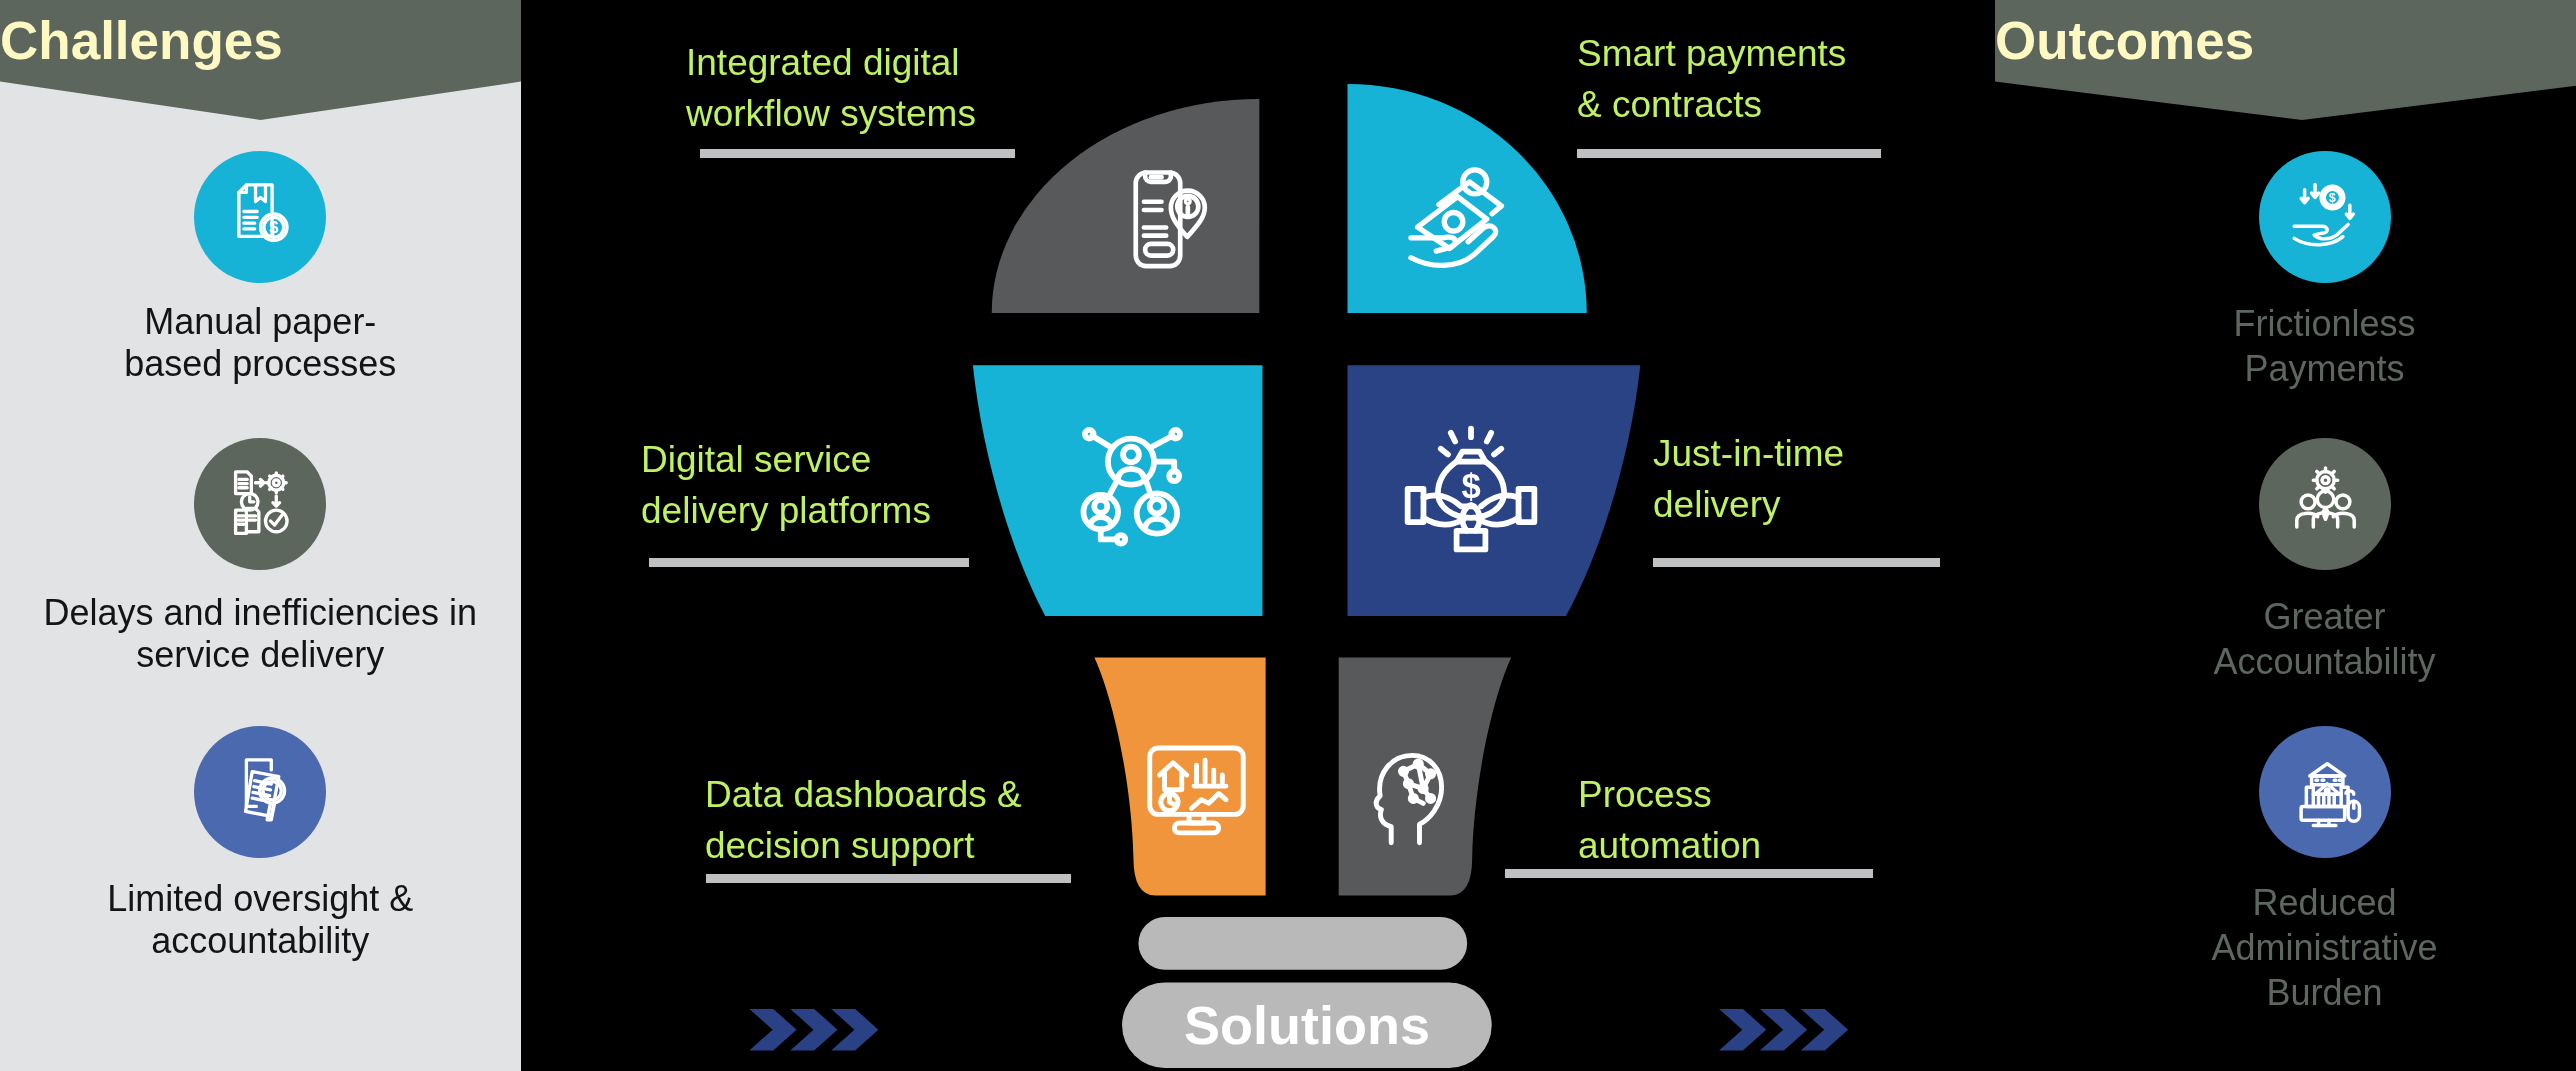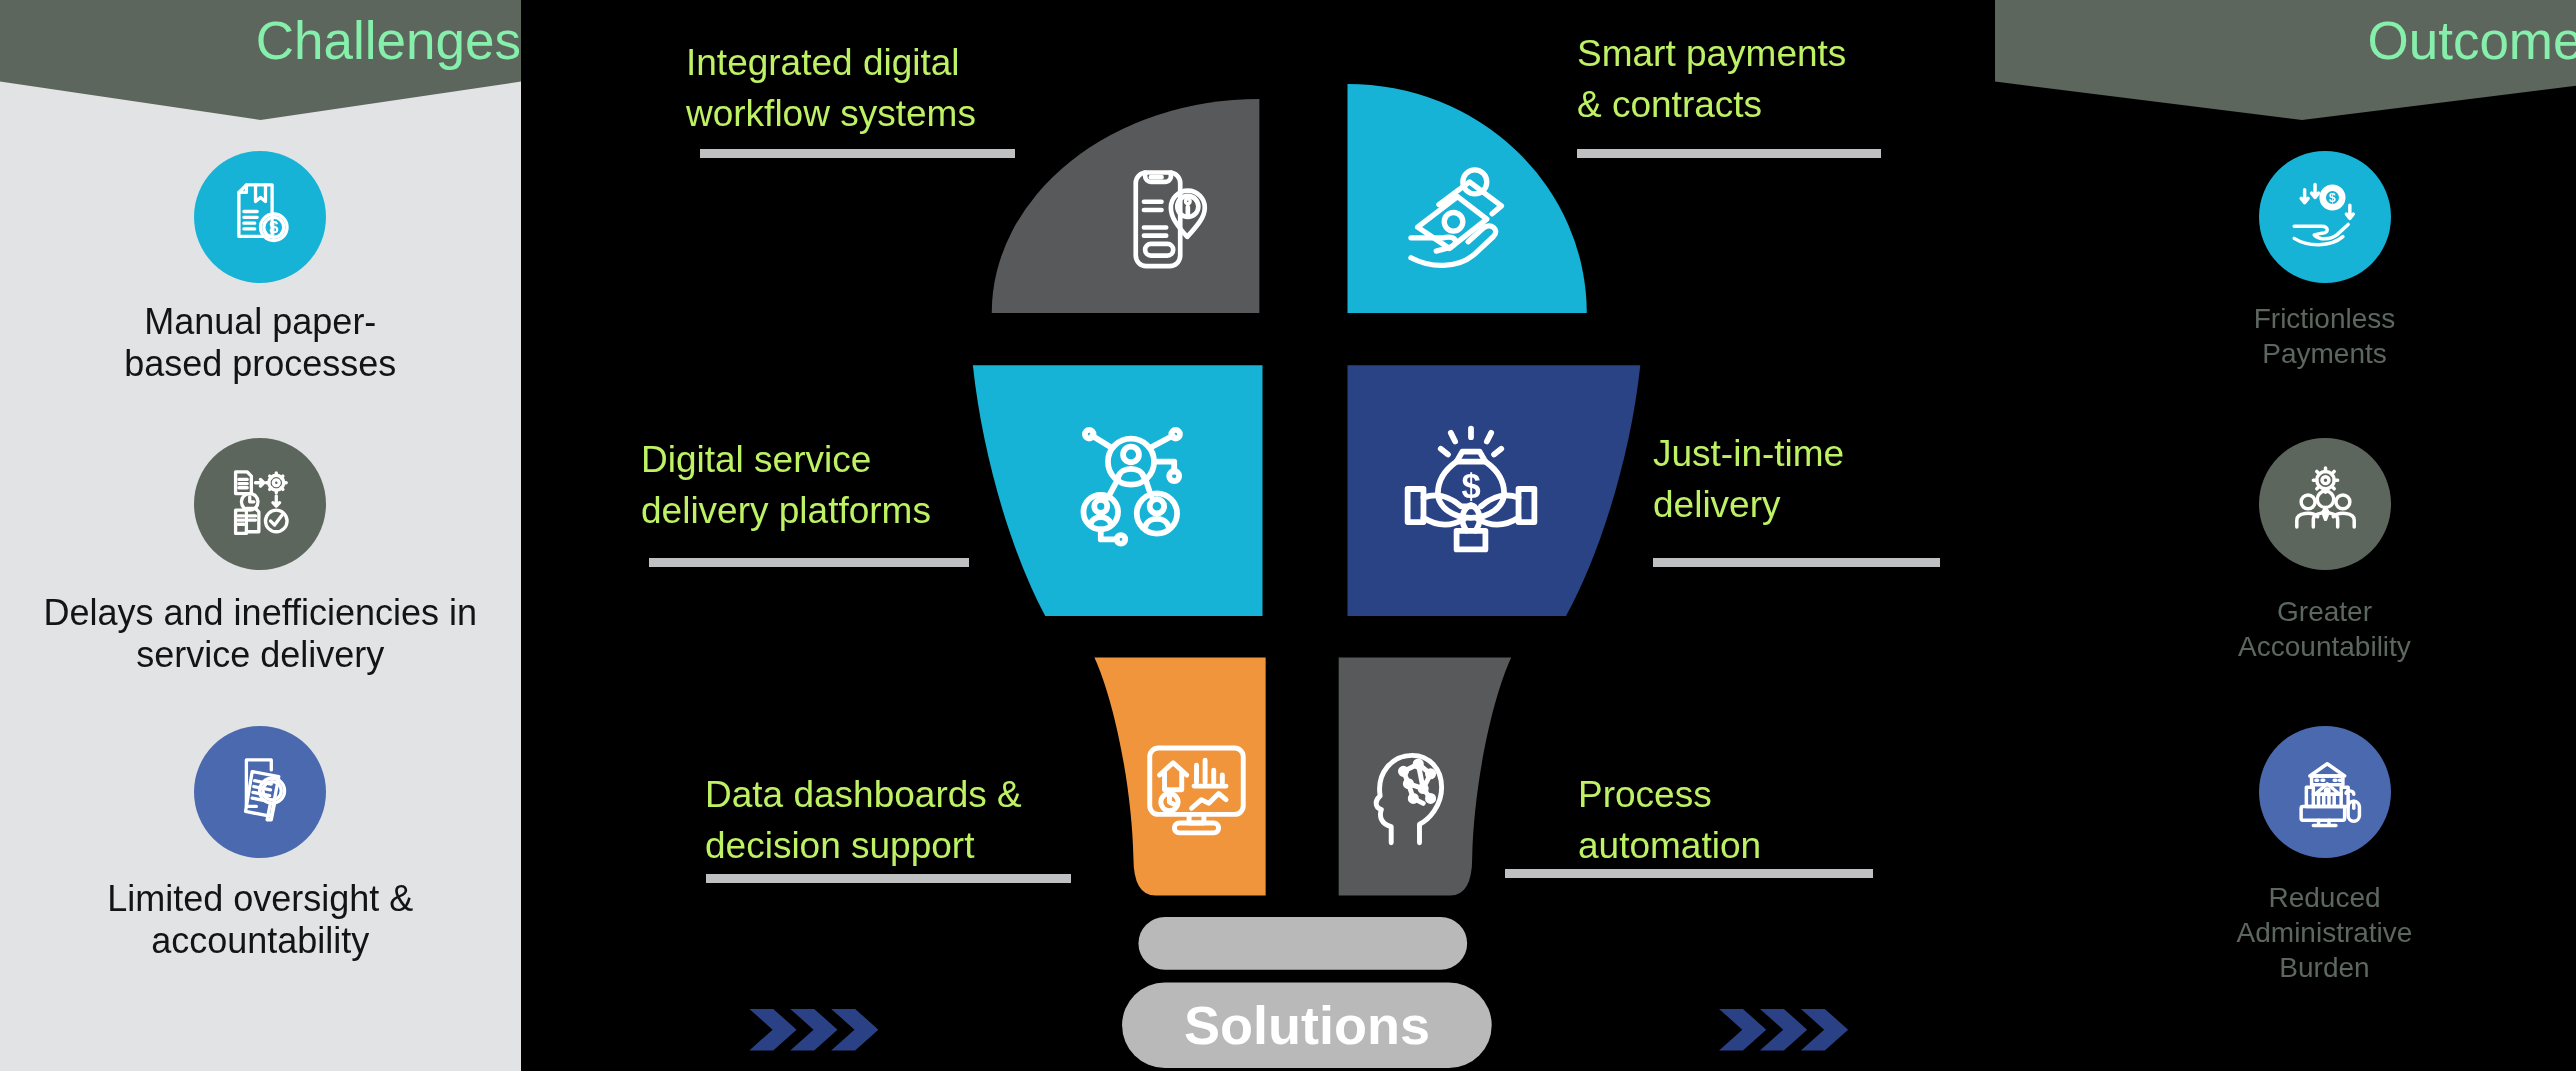--- a/index.html
+++ b/index.html
@@ -1,26 +1,26 @@
 <!DOCTYPE html>
 <html style="font-size:10px"><head>
 <meta charset="utf-8">
 <style>
   html,body{margin:0;padding:0}
   body{width:2576px;height:1072px;background:#000;font-family:"Liberation Sans",sans-serif;position:relative;overflow:hidden}
   .abs{position:absolute}
   .panel{background:#e2e3e5}
-  .banner{background:#5d665c;color:#86efac;font-weight:normal;font-size:53px;text-align:right;line-height:81px;height:120px;clip-path:polygon(0 0,100% 0,100% 68%,50% 100%,0 68%)}
+  .banner{background:#5d665c;color:#fef9c3;font-weight:bold;font-size:53px;text-align:left;line-height:81px;height:120px;clip-path:polygon(0 0,100% 0,100% 68%,50% 100%,0 68%)}
   .circle{border-radius:50%;width:132px;height:132px}
   .cyan{background:#16b3d7}
   .olive{background:#5d665c}
   .blue{background:#4b69ae}
   .c-label{font-size:36px;line-height:1.18;color:#141414;text-align:center;white-space:pre-line}
   .s-label{font-size:37px;line-height:1.38;color:#bef264;white-space:pre-line}
-  .o-label{font-size:28px;line-height:1.25;color:#5c675f;text-align:center;white-space:pre-line}
+  .o-label{font-size:36px;line-height:1.25;color:#5c675f;text-align:center;white-space:pre-line}
   .bar{height:9.4px;background:#bfc0c1}
   .icon{stroke:#fff;fill:none;stroke-width:4;stroke-linecap:round;stroke-linejoin:round}
   .it{fill:#fff;stroke:none;font-family:"Liberation Sans",sans-serif;font-weight:bold;text-anchor:middle}
   .pill-label{font-size:54px;font-weight:bold;color:#fff;text-align:center;line-height:86px}
 </style>
 </head>
 <body>
 
 <div class="abs panel" style="left:0;top:0;width:521px;height:1072px"></div>
 <div class="abs banner" style="left:0;top:0;width:521px">

